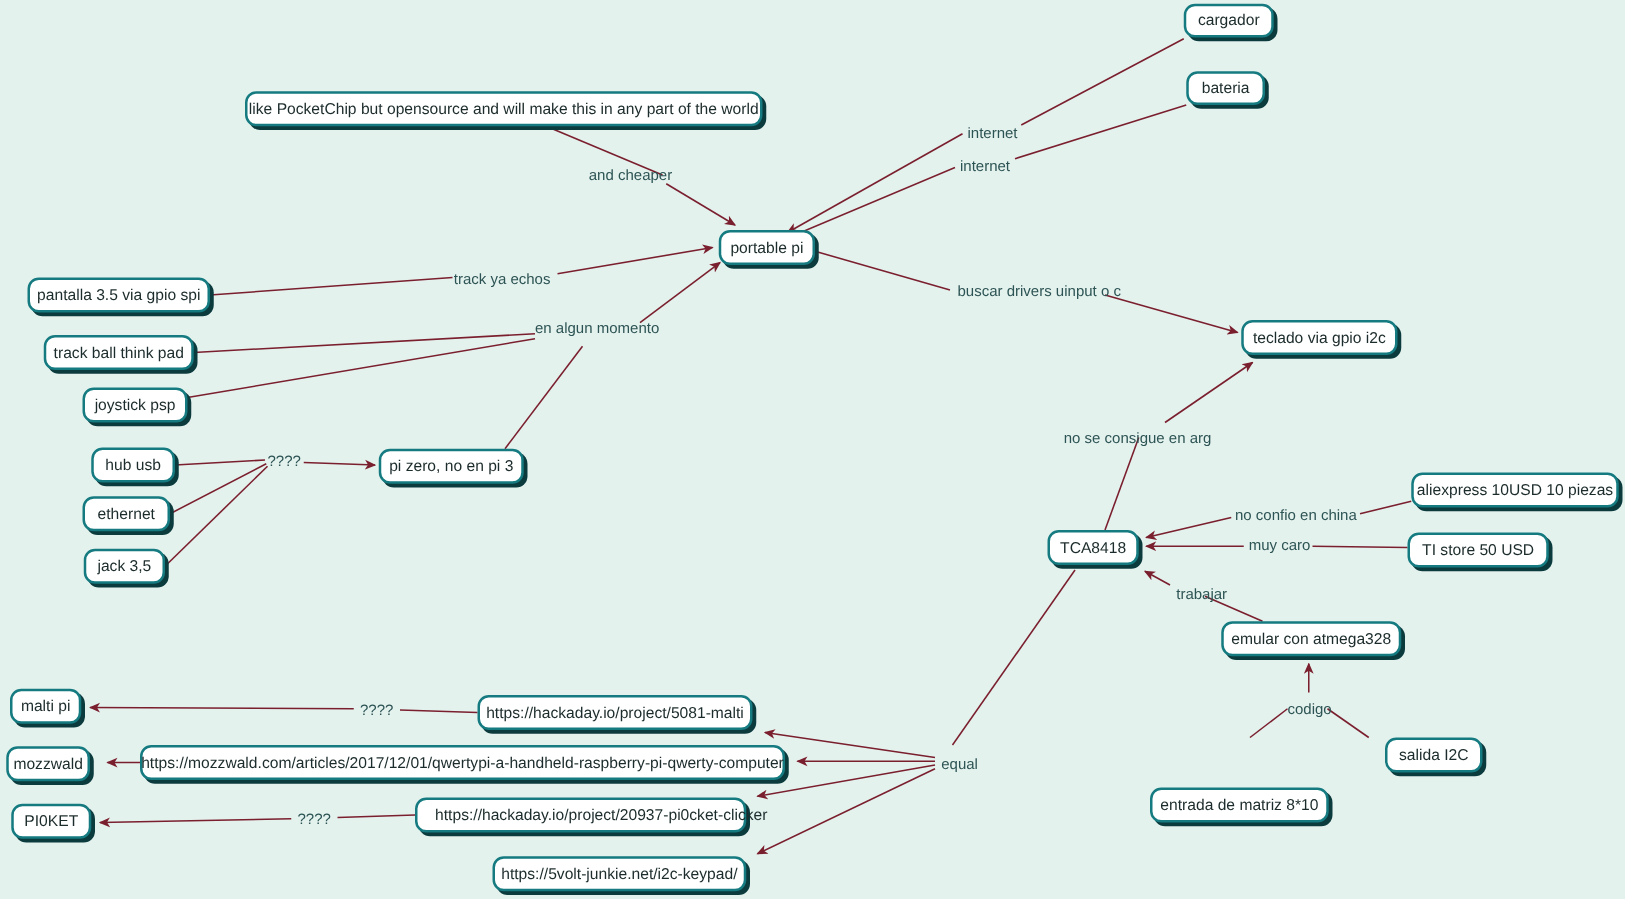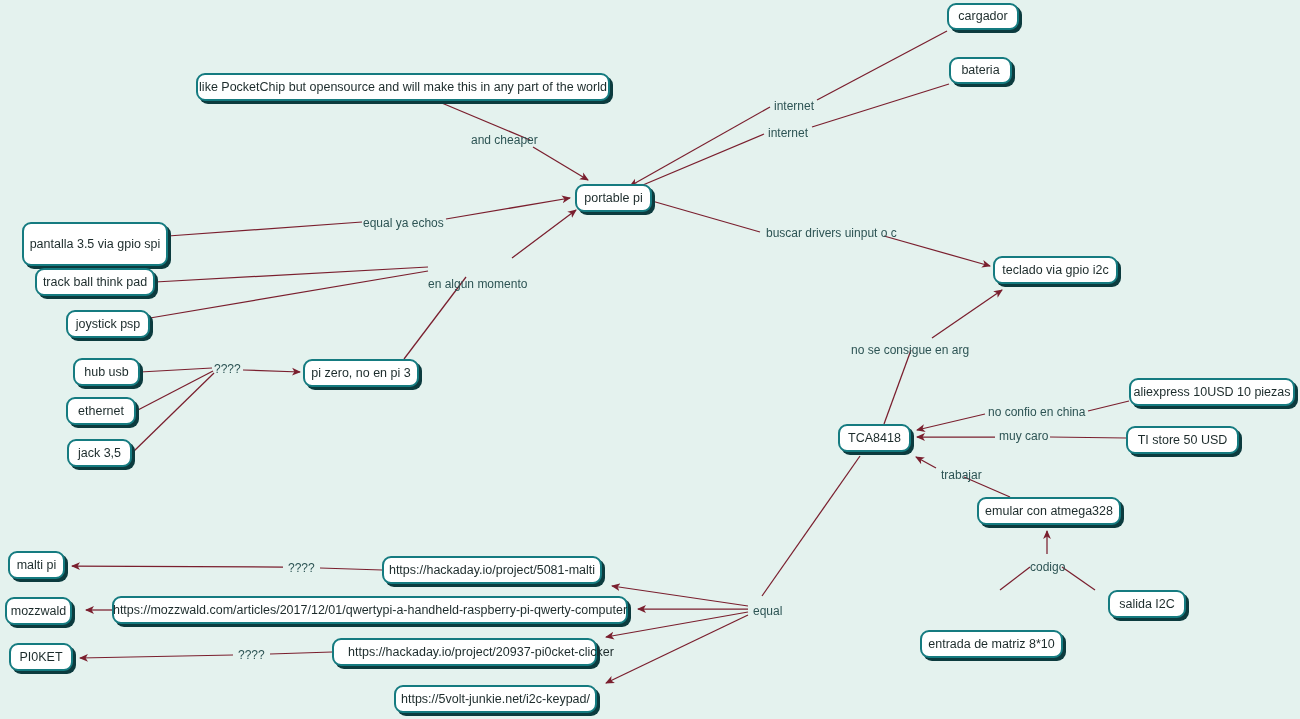--- a/index.html
+++ b/index.html
@@ -108,21 +108,21 @@
       <path d="M 748,615 L 606,683" marker-end="url(#ah)"></path>
 
       <path d="M 762,596 L 860,456"></path>
     </g>
   </svg>
 
   <div class="node" style="left:196px;top:73px;width:414px;height:28px;">like PocketChip but opensource and will make this in any part of the world</div>
   <div class="node" style="left:947px;top:3px;width:72px;height:27px;">cargador</div>
   <div class="node" style="left:949px;top:57px;width:63px;height:27px;">bateria</div>
   <div class="node" style="left:575px;top:184px;width:77px;height:28px;">portable pi</div>
-  <div class="node" style="left:22px;top:222px;width:146px;height:44px;">pantalla 3.5 via gpio spi</div>
+  <div class="node" style="left:22px;top:222px;width:146px;height:28px;">pantalla 3.5 via gpio spi</div>
   <div class="node" style="left:35px;top:268px;width:120px;height:28px;">track ball think pad</div>
   <div class="node" style="left:66px;top:310px;width:84px;height:28px;">joystick psp</div>
   <div class="node" style="left:73px;top:358px;width:67px;height:28px;">hub usb</div>
   <div class="node" style="left:66px;top:397px;width:70px;height:28px;">ethernet</div>
   <div class="node" style="left:67px;top:439px;width:65px;height:28px;">jack 3,5</div>
   <div class="node" style="left:303px;top:359px;width:116px;height:28px;">pi zero, no en pi 3</div>
   <div class="node" style="left:993px;top:256px;width:125px;height:28px;">teclado via gpio i2c</div>
   <div class="node" style="left:838px;top:424px;width:73px;height:28px;">TCA8418</div>
   <div class="node" style="left:1129px;top:378px;width:166px;height:28px;">aliexpress 10USD 10 piezas</div>
   <div class="node" style="left:1126px;top:426px;width:113px;height:28px;">TI store 50 USD</div>
@@ -133,22 +133,22 @@
   <div class="node" style="left:5px;top:597px;width:67px;height:28px;">mozzwald</div>
   <div class="node" style="left:9px;top:643px;width:64px;height:28px;">PI0KET</div>
   <div class="node" style="left:382px;top:556px;width:220px;height:28px;">https://hackaday.io/project/5081-malti</div>
   <div class="node" style="left:112px;top:596px;width:516px;height:28px;">https://mozzwald.com/articles/2017/12/01/qwertypi-a-handheld-raspberry-pi-qwerty-computer</div>
   <div class="node" style="left:332px;top:638px;width:265px;height:28px;padding-left:42px;">https://hackaday.io/project/20937-pi0cket-clicker</div>
   <div class="node" style="left:394px;top:685px;width:203px;height:28px;">https://5volt-junkie.net/i2c-keypad/</div>
 
   <div class="elabel" style="left:471px;top:134px;">and cheaper</div>
   <div class="elabel" style="left:774px;top:100px;">internet</div>
   <div class="elabel" style="left:768px;top:127px;">internet</div>
-  <div class="elabel" style="left:363px;top:217px;">equal ya echos</div>
-  <div class="elabel" style="left:428px;top:278px;">en algun momento</div>
+  <div class="elabel" style="left:363px;top:217px;">track ya echos</div>
+  <div class="elabel" style="left:428px;top:256px;">en algun momento</div>
   <div class="elabel" style="left:766px;top:227px;">buscar drivers uinput o c</div>
   <div class="elabel" style="left:214px;top:363px;">????</div>
   <div class="elabel" style="left:851px;top:344px;">no se consigue en arg</div>
   <div class="elabel" style="left:988px;top:406px;">no confio en china</div>
   <div class="elabel" style="left:999px;top:430px;">muy caro</div>
   <div class="elabel" style="left:941px;top:469px;">trabajar</div>
   <div class="elabel" style="left:1030px;top:561px;">codigo</div>
   <div class="elabel" style="left:753px;top:605px;">equal</div>
   <div class="elabel" style="left:288px;top:562px;">????</div>
   <div class="elabel" style="left:238px;top:649px;">????</div>

